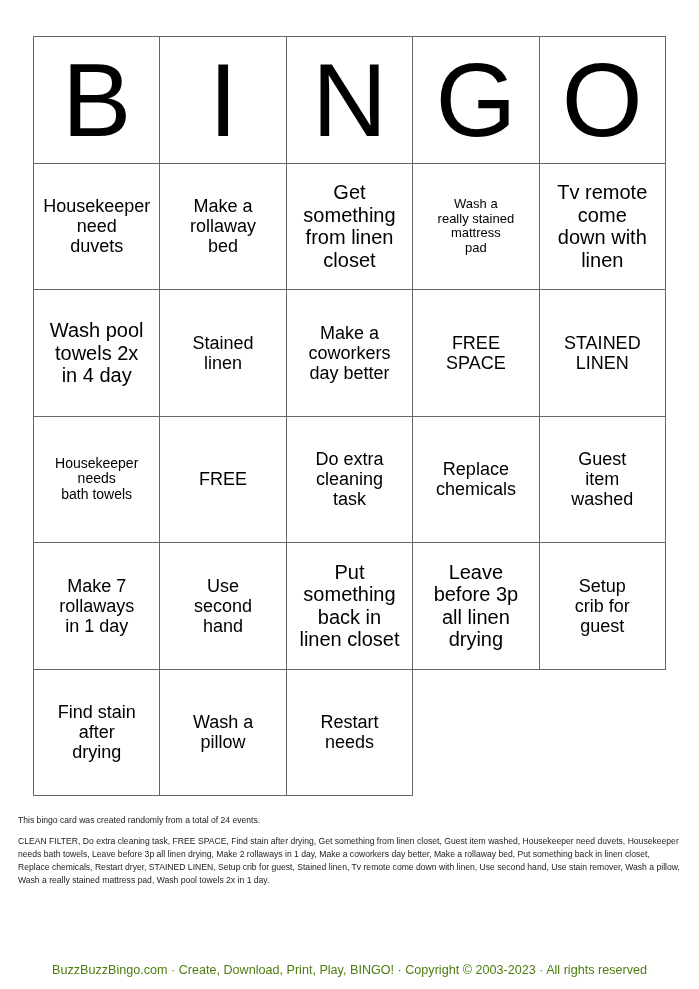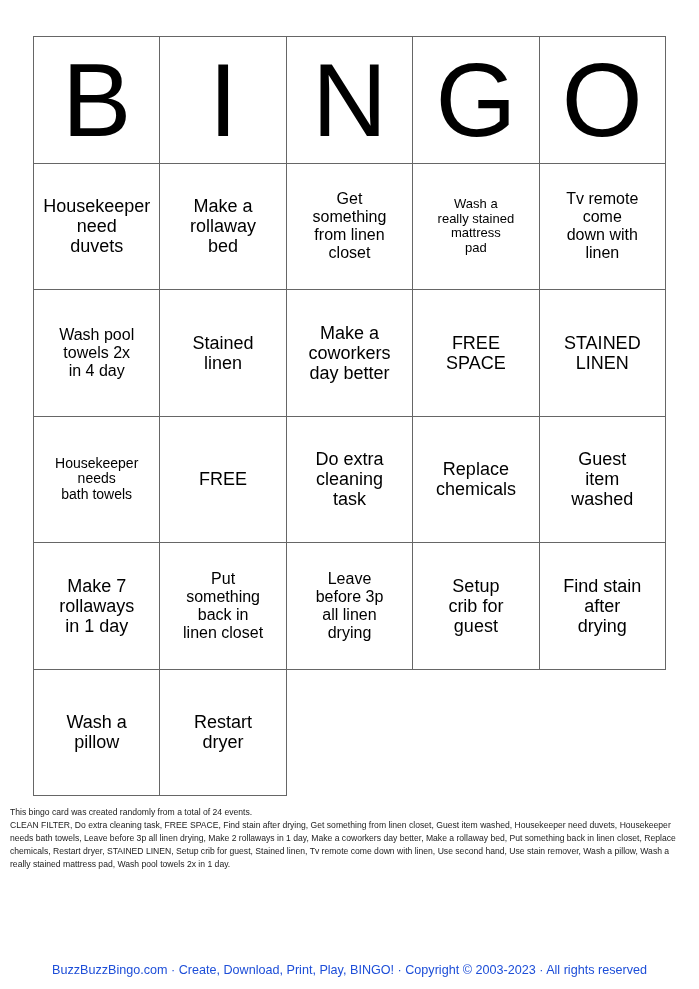--- a/index.html
+++ b/index.html
@@ -39,41 +39,41 @@
       padding: 4px 6px;
       line-height: 1.12;
       white-space: pre-line;
     }
     .header-cell {
       font-size: 104px;
       line-height: 1;
       padding-top: 4px;
     }
     .sz-l { font-size: 18px; }
-    .sz-m { font-size: 16px; }
+    .sz-m { font-size: 20px; }
     .sz-s { font-size: 14px; }
     .sz-xs { font-size: 13px; }
     .info {
       position: absolute;
       left: 10px;
       top: 806px;
       width: 680px;
       font-size: 8.6px;
       line-height: 13px;
       color: #222;
     }
-    .info p { margin: 0; }
+    .info p { margin: 8px; }
     .footer {
       position: absolute;
       left: 0;
       top: 963px;
       width: 699px;
       text-align: center;
       font-size: 12.6px;
-      color: #1d4ed8;
+      color: #4d7c0f;
     }
   </style>
 </head>
 <body>
 
 <div class="card">
   <div class="cell header-cell">B</div>
   <div class="cell header-cell">I</div>
   <div class="cell header-cell">N</div>
   <div class="cell header-cell">G</div>
@@ -120,39 +120,42 @@
 task</div>
   <div class="cell sz-l">Replace
 chemicals</div>
 
   <div class="cell sz-l">Guest
 item
 washed</div>
   <div class="cell sz-l">Make 7
 rollaways
 in 1 day</div>
+  <div class="cell sz-l">Use
+second
+hand</div>
   <div class="cell sz-m">Put
 something
 back in
 linen closet</div>
 
   <div class="cell sz-m">Leave
 before 3p
 all linen
 drying</div>
   <div class="cell sz-l">Setup
 crib for
 guest</div>
   <div class="cell sz-l">Find stain
 after
 drying</div>
   <div class="cell sz-l">Wash a
 pillow</div>
   <div class="cell sz-l">Restart
-dryer</div>
+needs</div>
 </div>
 
 <div class="info">
   <p>This bingo card was created randomly from a total of 24 events.</p>
   <p>CLEAN FILTER, Do extra cleaning task, FREE SPACE, Find stain after drying, Get something from linen closet, Guest item washed, Housekeeper need duvets, Housekeeper needs bath towels, Leave before 3p all linen drying, Make 2 rollaways in 1 day, Make a coworkers day better, Make a rollaway bed, Put something back in linen closet, Replace chemicals, Restart dryer, STAINED LINEN, Setup crib for guest, Stained linen, Tv remote come down with linen, Use second hand, Use stain remover, Wash a pillow, Wash a really stained mattress pad, Wash pool towels 2x in 1 day.</p>
 </div>
 
 <div class="footer">BuzzBuzzBingo.com · Create, Download, Print, Play, BINGO! · Copyright © 2003-2023 · All rights reserved</div>
 
 </body></html>

